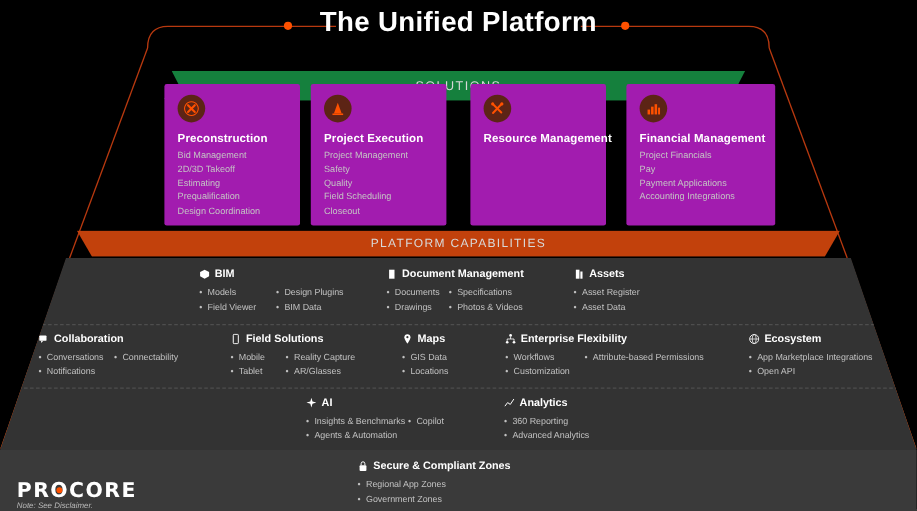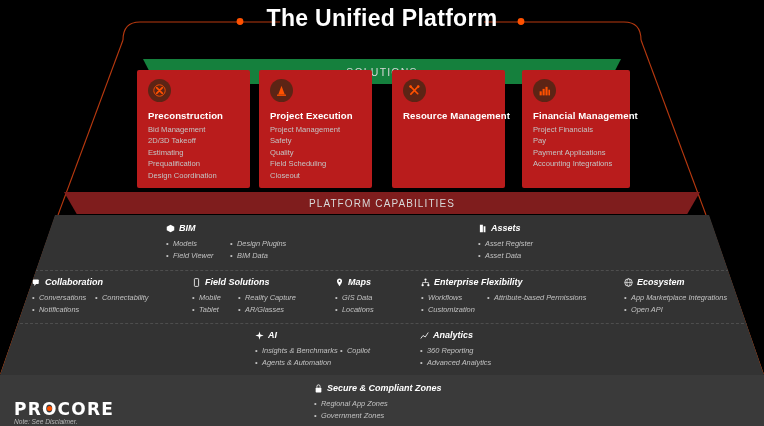--- a/index.html
+++ b/index.html
@@ -32,27 +32,27 @@
     display:flex; align-items:center; justify-content:center;
   }
   .solutions-banner span {
     font-size:10.5px; letter-spacing:1.2px; color:#d8d8d8;
   }
 
   
   .cards { position:absolute; left:137px; top:70px; width:490px; height:118px; }
   .card {
     position:absolute; top:0; width:113px; height:118px;
-    background:#b91c1c;
+    background:#a21caf;
     border-radius:2px;
   }
   .card:nth-child(1){ left:0; }
   .card:nth-child(2){ left:122px; }
   .card:nth-child(3){ left:255px; }
-  .card:nth-child(4){ left:385px; width:108px; }
+  .card:nth-child(4){ left:385px; width:124px; }
   .card-icon {
     position:absolute; left:11px; top:9px;
     width:23px; height:23px; border-radius:50%;
     background:#5c2415;
     display:flex; align-items:center; justify-content:center;
   }
   .card-icon svg { display:block; }
   .card-title {
     position:absolute; left:11px; top:40px;
     font-size:9.6px; font-weight:bold; color:#ffffff; letter-spacing:.1px;
@@ -61,38 +61,38 @@
   .card-list { position:absolute; left:11px; top:54px; }
   .card-list li {
     list-style:none;
     font-size:7.6px; color:#c4c4c4; line-height:11.4px;
     white-space:nowrap;
   }
 
   
   .plat-banner {
     position:absolute; left:64px; top:192px; width:636px; height:22px;
-    background:#7f1d1d;
+    background:#c2410c;
     clip-path: polygon(0 0, 100% 0, 98% 100%, 2% 100%);
     display:flex; align-items:center; justify-content:center;
   }
   .plat-banner span { font-size:10px; letter-spacing:1.1px; color:#d8d8d8; }
 
   
   .cap-body {
     position:absolute; left:0; top:215px; width:764px; height:160px;
     background:#333333;
     clip-path: polygon(55px 0, 709px 0, 764px 160px, 0 160px);
   }
   .cap-divider {
     position:absolute; left:0; width:100%; height:0;
     border-top:1px dashed #4e4e4e;
   }
 
-  .grp { position:absolute;font-style:italic; }
+  .grp { position:absolute; }
   .grp-head {
     display:flex; align-items:center; gap:4px;
     font-size:9px; font-weight:bold; color:#ffffff; white-space:nowrap;
     margin-bottom:5px;
   }
   .grp-head .gicon { display:inline-flex; width:9px; height:9px; align-items:center; justify-content:center; }
   .grp-head .gicon svg { display:block; }
   .grp-items { display:flex; flex-wrap:wrap; }
   .grp-items .col { display:flex; flex-direction:column;justify-content:space-between; }
   .bullet {
@@ -237,20 +237,40 @@
           <span class="bullet">Models</span>
           <span class="bullet">Field Viewer</span>
         </div>
         <div class="col">
           <span class="bullet">Design Plugins</span>
           <span class="bullet">BIM Data</span>
         </div>
       </div>
     </div>
 
+    <div class="grp" style="left:322px; top:8px;">
+      <div class="grp-head">
+        <span class="gicon">
+            <svg width="9" height="9" viewBox="0 0 12 12">
+              <rect x="3" y="1" width="6" height="10" fill="#ffffff"></rect>
+            </svg>
+          </span>
+        <span>Document Management</span>
+      </div>
+      <div class="grp-items">
+        <div class="col" style="width:52px;">
+          <span class="bullet">Documents</span>
+          <span class="bullet">Drawings</span>
+        </div>
+        <div class="col">
+          <span class="bullet">Specifications</span>
+          <span class="bullet">Photos &amp; Videos</span>
+        </div>
+      </div>
+    </div>
 
     <div class="grp" style="left:478px; top:8px;">
       <div class="grp-head">
         <span class="gicon">
             <svg width="9" height="9" viewBox="0 0 12 12">
               <rect x="2.5" y="1" width="4" height="10" fill="#ffffff"></rect>
               <rect x="7.5" y="3" width="2.4" height="8" fill="#ffffff"></rect>
             </svg>
           </span>
         <span>Assets</span>
@@ -399,21 +419,21 @@
           <span class="bullet">360 Reporting</span>
           <span class="bullet">Advanced Analytics</span>
         </div>
       </div>
     </div>
 
   </div>
 
   <div class="bottom-bar"></div>
 
-  <div class="grp" style="position:absolute; left:298px; top:383px;margin-left:16px;">
+  <div class="grp" style="position:absolute; left:298px; top:383px;">
     <div class="grp-head">
       <span class="gicon">
           <svg width="9" height="9" viewBox="0 0 12 12">
             <rect x="2.2" y="5" width="7.6" height="6.2" rx="1" fill="#ffffff"></rect>
             <path d="M3.9 5 L3.9 3.2 A2.1 2.1 0 0 1 8.1 3.2 L8.1 5" fill="none" stroke="#ffffff" stroke-width="1.1"></path>
           </svg>
         </span>
       <span>Secure &amp; Compliant Zones</span>
     </div>
     <div class="grp-items">

